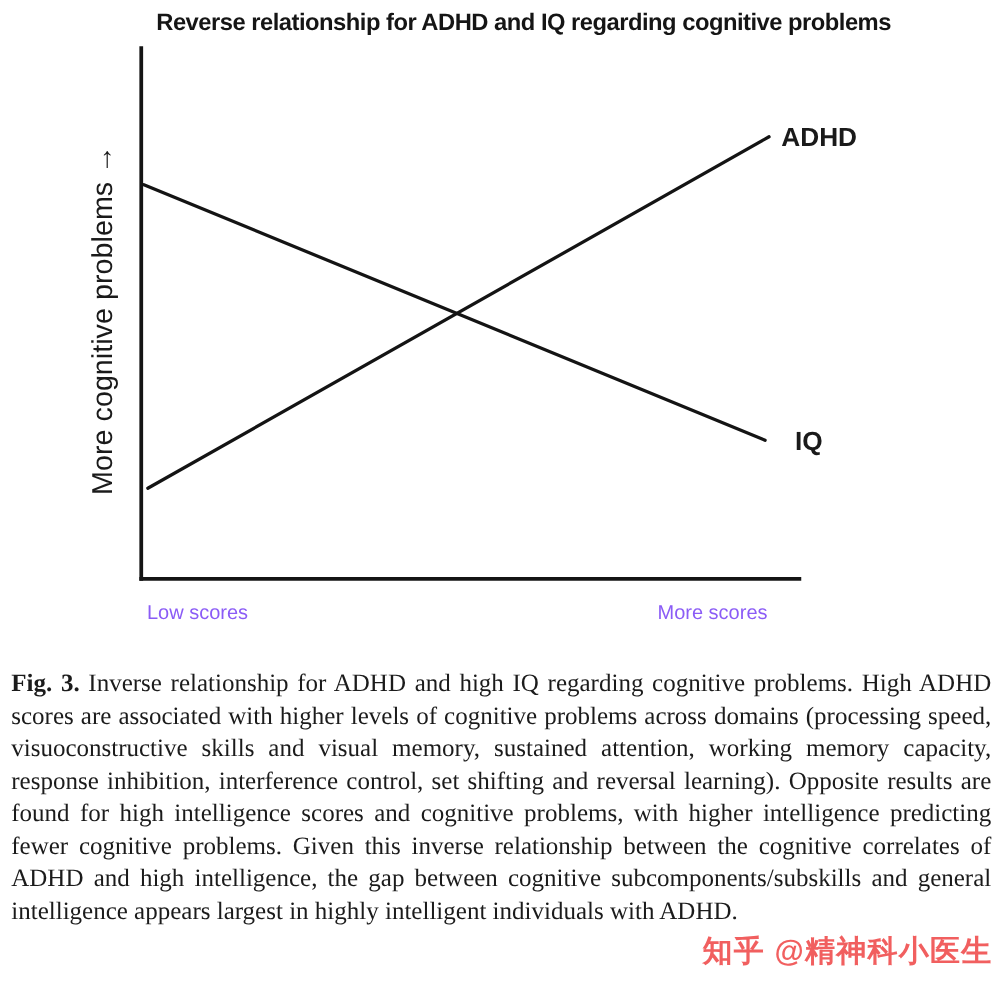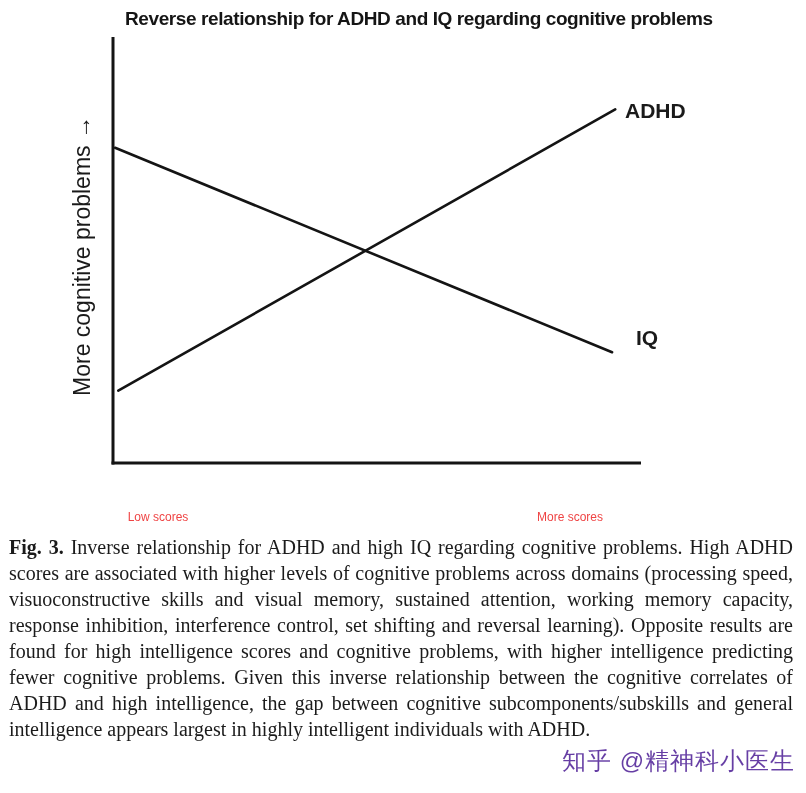--- a/index.html
+++ b/index.html
@@ -34,26 +34,26 @@
     color:#1a1a1a;
   }
   .series-label {
     position:absolute;
     font-size:21px;
     color:#1a1a1a;
     white-space:nowrap;
     font-weight:bold;
   }
   .series-label.adhd { left:625px; top:99px; }
-  .series-label.iq   { left:636px; top:326px; }
+  .series-label.iq   { left:636px; top:342px; }
   .x-tick {
     position:absolute;
-    top:510px;
-    font-size:12px;
-    color:#ef4444;
+    top:482px;
+    font-size:16px;
+    color:#8b5cf6;
     white-space:nowrap;
     transform:translateX(-50%);
   }
   .x-tick.low  { left:158px; }
   .x-tick.high { left:570px; }
   .caption {
     position:absolute;
     left:9px; top:534px;
     width:784px;
     font-family:"Liberation Serif", serif;
@@ -91,15 +91,15 @@
   <span class="series-label adhd">ADHD</span>
 
   <span class="series-label iq">IQ</span>
 
   <span class="x-tick low">Low scores</span>
 
   <span class="x-tick high">More scores</span>
 
   <p class="caption"><b>Fig. 3.</b> <span>Inverse relationship for ADHD and high IQ regarding cognitive problems. High ADHD scores are associated with higher levels of cognitive problems across domains (processing speed, visuoconstructive skills and visual memory, sustained attention, working memory capacity, response inhibition, interference control, set shifting and reversal learning). Opposite results are found for high intelligence scores and cognitive problems, with higher intelligence predicting fewer cognitive problems. Given this inverse relationship between the cognitive correlates of ADHD and high intelligence, the gap between cognitive subcomponents/subskills and general intelligence appears largest in highly intelligent individuals with ADHD.</span></p>
 
-  <div class="watermark" style="color: #4c1d95;">知乎 @精神科小医生</div>
+  <div class="watermark" style="color: #ef4444; font-weight: bold;">知乎 @精神科小医生</div>
 
 </div>
 
 </body></html>

